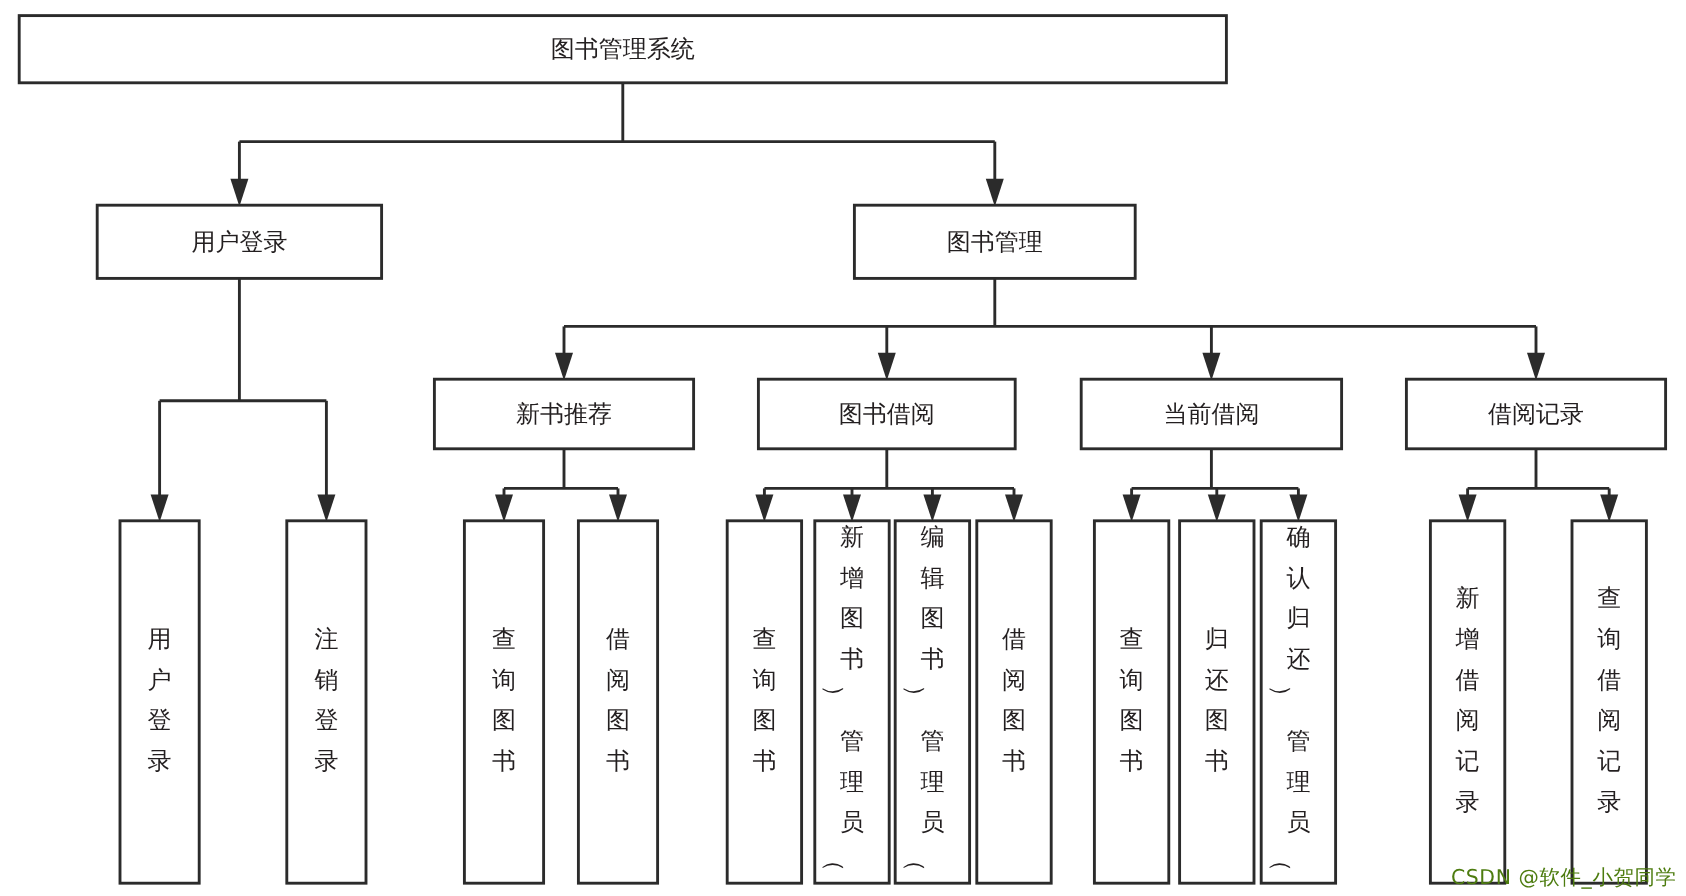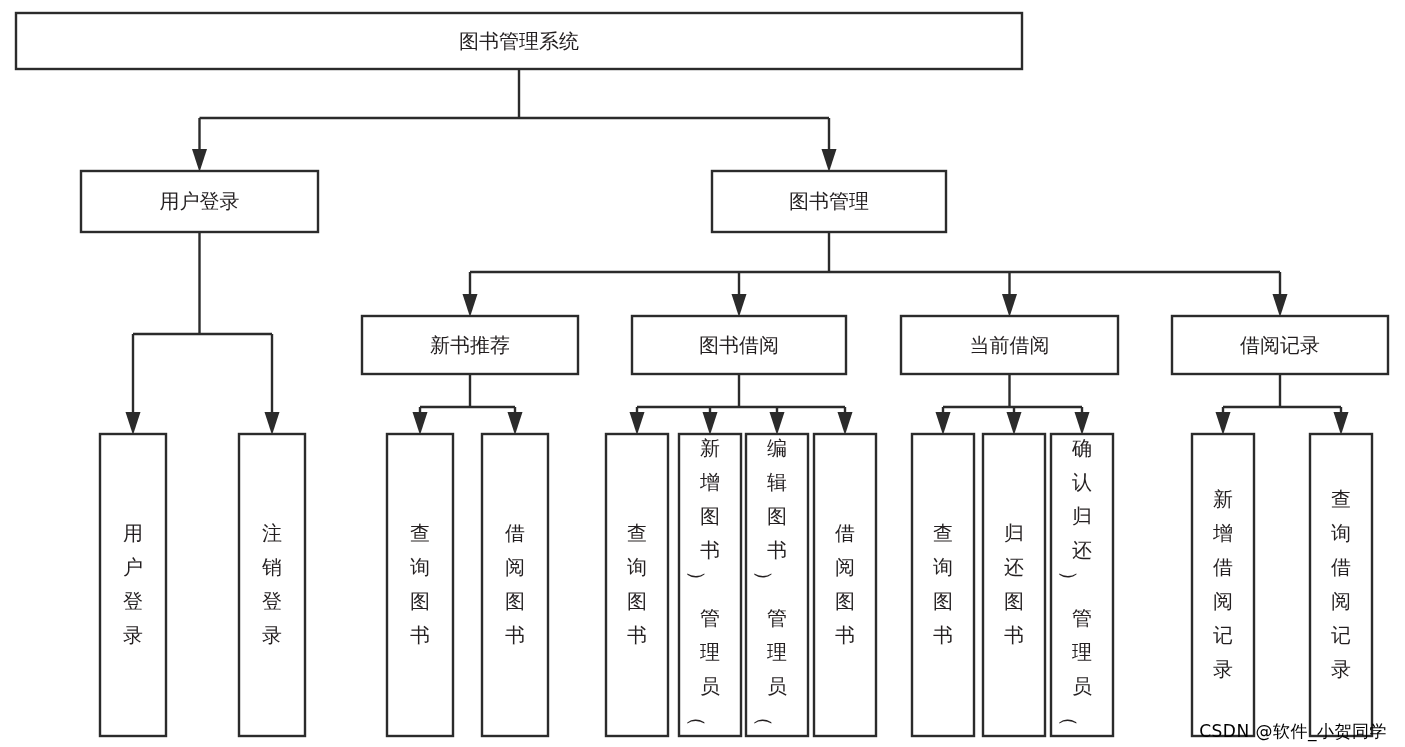--- a/index.html
+++ b/index.html
@@ -53,25 +53,25 @@
   .leaf-label-v {
     font-family: "DejaVu Sans", "Liberation Sans", sans-serif;
     font-size: 20px;
     fill: #231f20;
     text-anchor: middle;
     dominant-baseline: middle;
     white-space: pre;
   }
   .watermark {
     position: absolute;
-    right: 18px;
+    right: 8px;
     bottom: 4px;
     font-family: "DejaVu Sans", "Liberation Sans", sans-serif;
     font-size: 17px;
-    color: #000000;
+    color: #4d7c0f;
     letter-spacing: 0.5px;
     user-select: none;
     white-space: pre;
   }
 </style>
 </head>
 <body>
 
 <div id="diagram-root">
 

